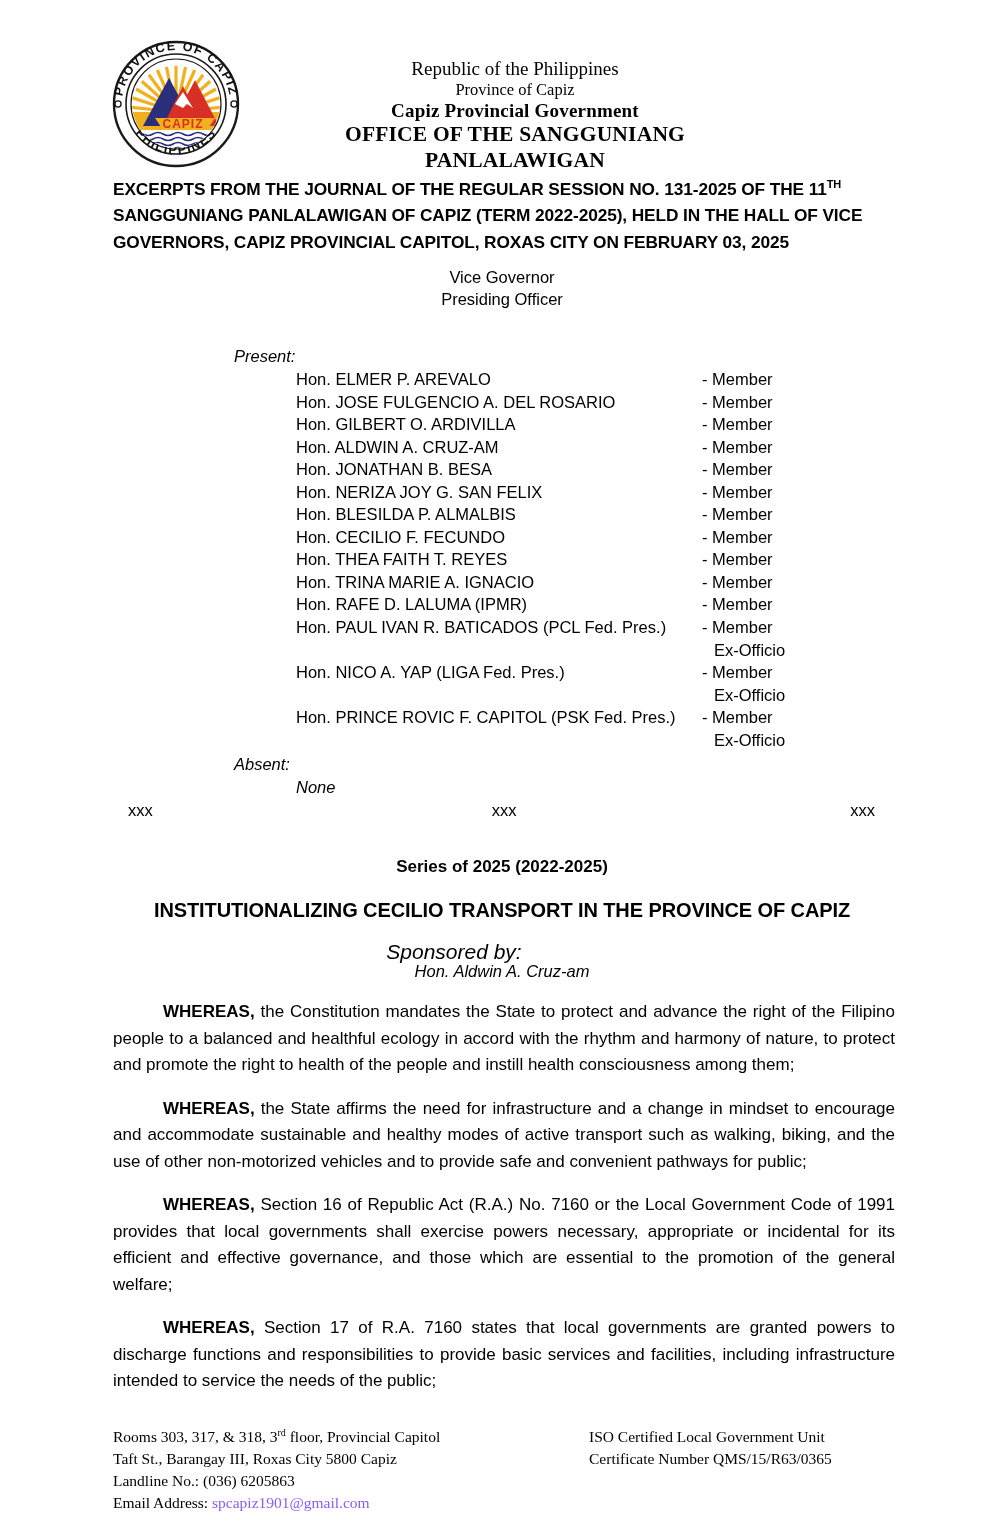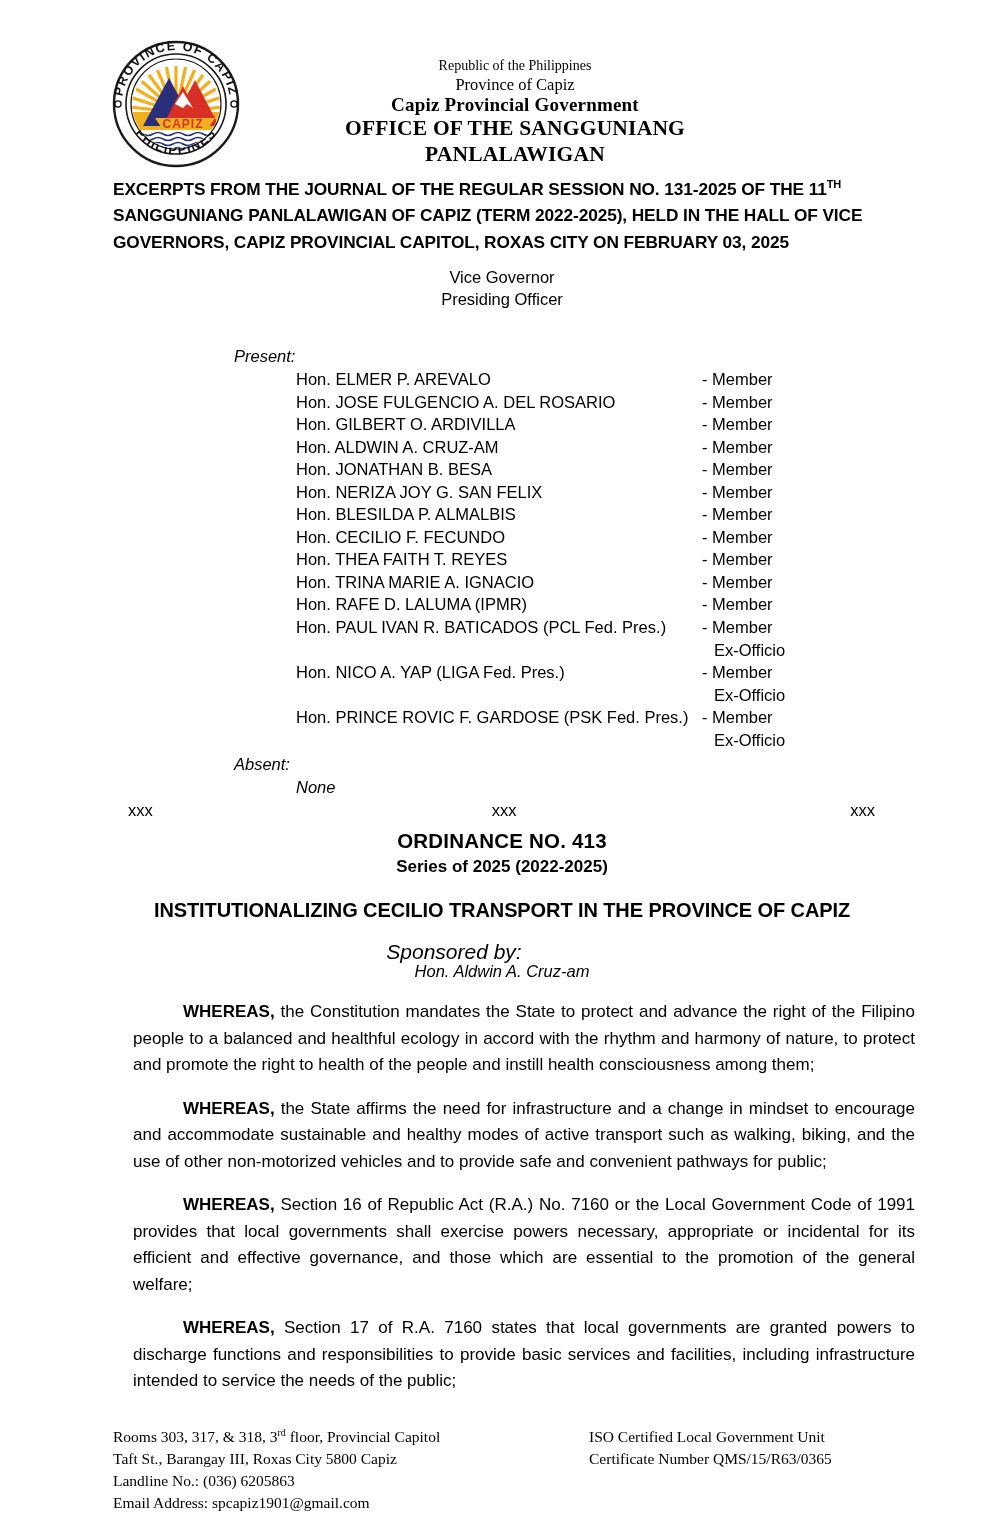--- a/index.html
+++ b/index.html
@@ -39,21 +39,21 @@
 
   .lh-text {
     position: absolute;
     left: 255px;
     top: 26px;
     width: 520px;
     text-align: center;
     font-family: "Liberation Serif", serif;
     line-height: 1.18;
   }
-  .lh-l1 { font-size: 14px; }
+  .lh-l1 { font-size: 19px; }
   .lh-l2 { font-size: 16.5px; }
   .lh-l3 { font-size: 19px; font-weight: bold; letter-spacing: .2px; }
   .lh-l4 { font-size: 21.5px; font-weight: bold; letter-spacing: .2px; }
 
   
   .excerpt {
     position: absolute;
     left: 113px;
     top: 176px;
     width: 782px;
@@ -184,21 +184,20 @@
     font-size: 16.5px;
     font-style: italic;
   }
 
   
   .body-wrap {
     position: absolute;
     left: 113px;
     top: 999px;
     width: 782px;
-    margin-left: 20px;
   }
   .para {
     font-size: 17px;
     line-height: 1.56;
     text-align: justify;
     text-indent: 50px;
     margin: 0 0 17px 0;
   }
   .para b { font-weight: bold; }
 
@@ -216,21 +215,21 @@
     position: absolute;
     left: 0; top: 0;
     width: 440px;
   }
   .footer-right {
     position: absolute;
     left: 476px; top: 0;
     width: 300px;
   }
   .footer sup { font-size: 10px; vertical-align: super; }
-  .email-link { color: #000000; }
+  .email-link { color: #8b5cf6; }
 </style>
 </head>
 <body>
 
 <div id="page">
 
   <div class="letterhead">
 
     <div class="seal">
       <svg viewBox="0 0 146 134" xmlns="http://www.w3.org/2000/svg">
@@ -399,38 +398,37 @@
       <span class="roster-role2">Ex-Officio</span>
     </div>
     <div class="roster-row">
       <span class="roster-name">Hon. NICO A. YAP   (LIGA Fed. Pres.)</span>
       <span class="roster-role">- Member</span>
     </div>
     <div class="roster-row">
       <span class="roster-role2">Ex-Officio</span>
     </div>
     <div class="roster-row">
-      <span class="roster-name">Hon. PRINCE ROVIC F. GARDOSE    (PSK Fed. Pres.)</span>
+      <span class="roster-name">Hon. PRINCE ROVIC F. CAPITOL    (PSK Fed. Pres.)</span>
       <span class="roster-role">- Member</span>
     </div>
     <div class="roster-row">
       <span class="roster-role2">Ex-Officio</span>
     </div>
   </div>
 
   <div class="absent-label">Absent:</div>
   <div class="absent-value">None</div>
 
   <div class="xxx-row">
     <span class="xxx-l">xxx</span>
     <span class="xxx-c">xxx</span>
     <span class="xxx-r">xxx</span>
   </div>
 
-  <div class="ord-no">ORDINANCE NO. 413</div>
   <div class="ord-series">Series of 2025 (2022-2025)</div>
   <div class="ord-title">INSTITUTIONALIZING CECILIO TRANSPORT IN THE PROVINCE OF CAPIZ</div>
   <div class="sponsor-by">Sponsored by:</div>
   <div class="sponsor-name">Hon. Aldwin A. Cruz-am</div>
 
   <div class="body-wrap">
     <p class="para"><b>WHEREAS,</b><span> the Constitution mandates the State to protect and advance the right of the Filipino people to a balanced and healthful ecology in accord with the rhythm and harmony of nature, to protect and promote the right to health of the people and instill health consciousness among them;</span></p>
     <p class="para"><b>WHEREAS,</b><span> the State affirms the need for infrastructure and a change in mindset to encourage and accommodate sustainable and healthy modes of active transport such as walking, biking, and the use of other non-motorized vehicles and to provide safe and convenient pathways for public;</span></p>
     <p class="para"><b>WHEREAS,</b><span> Section 16 of Republic Act (R.A.) No. 7160 or the Local Government Code of 1991 provides that local governments shall exercise powers necessary, appropriate or incidental for its efficient and effective governance, and those which are essential to the promotion of the general welfare;</span></p>
     <p class="para"><b>WHEREAS,</b><span> Section 17 of R.A. 7160 states that local governments are granted powers to discharge functions and responsibilities to provide basic services and facilities, including infrastructure intended to service the needs of the public;</span></p>

